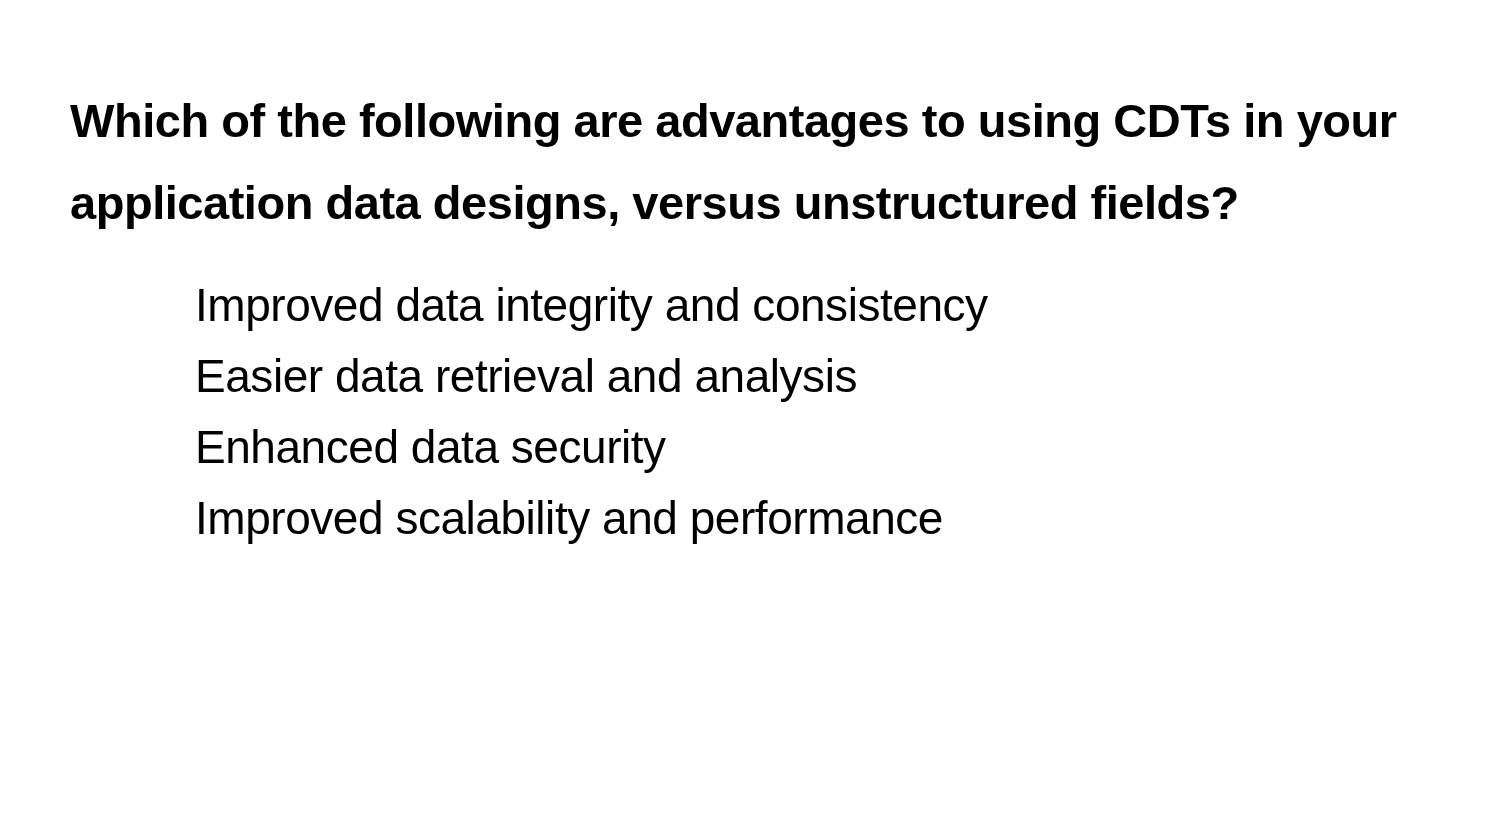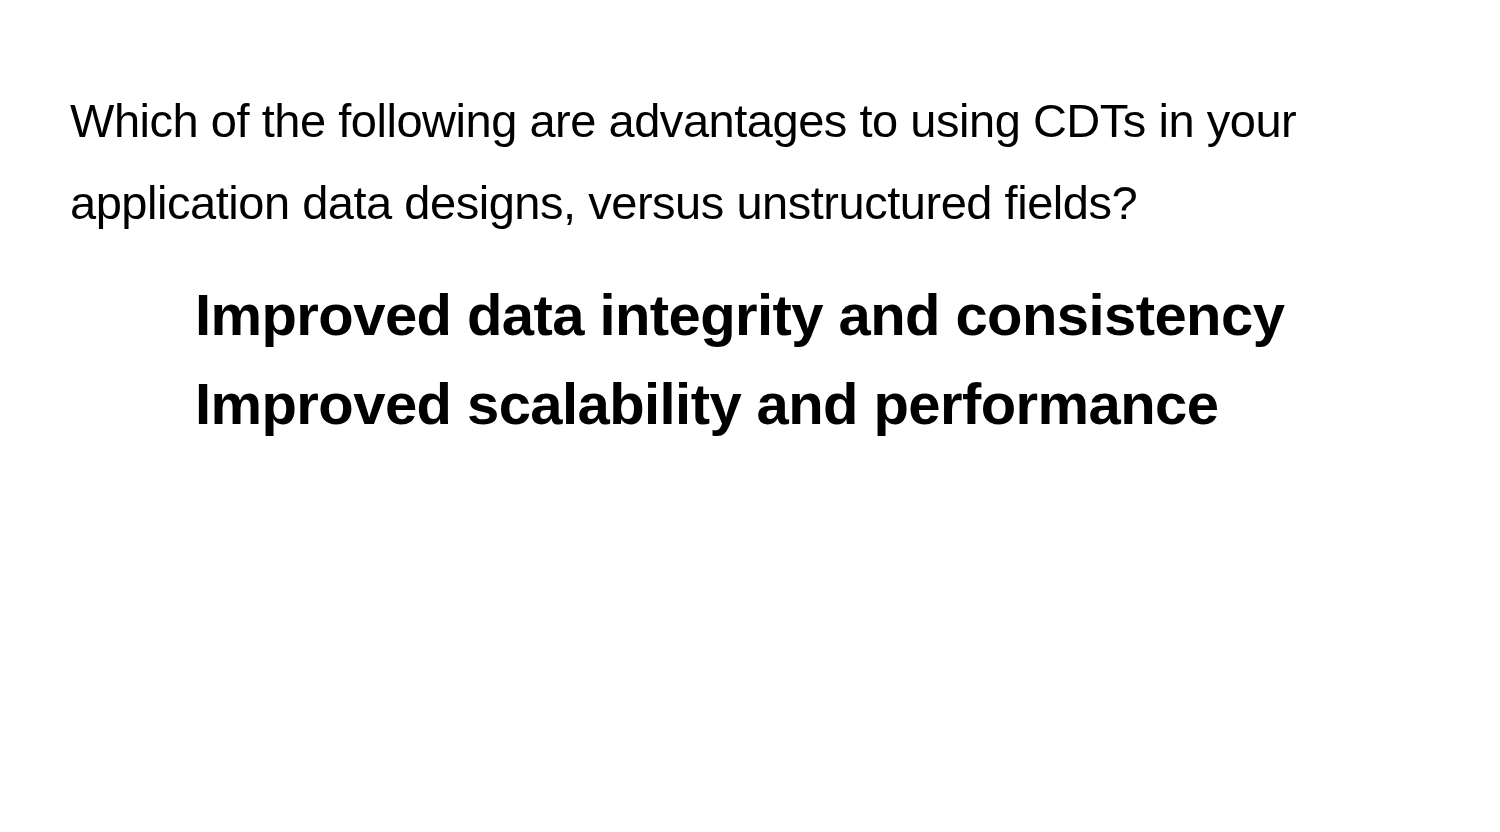--- a/index.html
+++ b/index.html
@@ -11,35 +11,37 @@
       width: 1500px;
       height: 832px;
       background: #ffffff;
       font-family: -apple-system, BlinkMacSystemFont, "Segoe UI", Helvetica, Arial, sans-serif;
       color: #000000;
       padding: 80px 70px 0 70px;
     }
     .question {
       font-size: 47px;
       line-height: 1.75;
-      font-weight: 400;
+      font-weight: 700;
       margin-bottom: 25px;
       letter-spacing: -0.01em;
     }
     .options {
       padding-left: 125px;
     }
     .option {
-      font-size: 58px;
+      font-size: 46px;
       line-height: 1.55;
-      font-weight: 700;
+      font-weight: 400;
       letter-spacing: -0.01em;
     }
   </style>
 </head>
 <body>
 
 <div class="question">Which of the following are advantages to using CDTs in your application data designs, versus unstructured fields?</div>
 
 <div class="options">
   <div class="option">Improved data integrity and consistency</div>
+  <div class="option">Easier data retrieval and analysis</div>
+  <div class="option">Enhanced data security</div>
   <div class="option">Improved scalability and performance</div>
 </div>
 
 </body></html>

